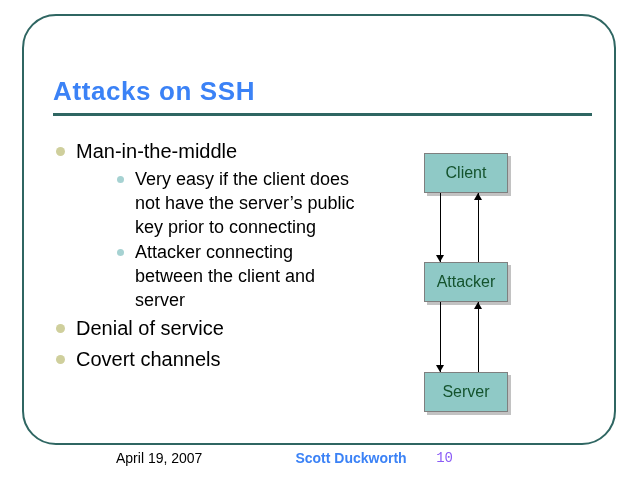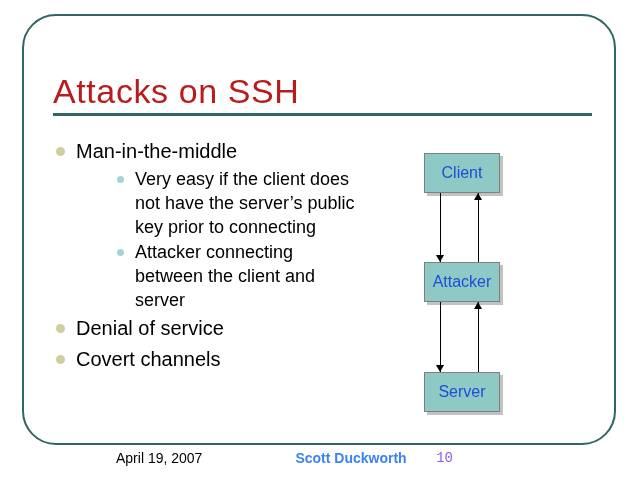--- a/index.html
+++ b/index.html
@@ -35,23 +35,23 @@
   }
 
   
   #title-block {
     position: absolute;
     left: 53px;
     top: 74px;
     width: 540px;
   }
   #page-title {
-    font-size: 34px;
-    font-weight: normal;
-    color: #b91c1c;
+    font-size: 26px;
+    font-weight: bold;
+    color: #3b82f6;
     letter-spacing: 0.6px;
     line-height: 34px;
     white-space: nowrap;
   }
   #title-rule {
     margin-top: 5px;
     width: 539px;
     height: 3px;
     background: #2f6662;
   }
@@ -102,31 +102,31 @@
   
   #diagram {
     position: absolute;
     left: 400px;
     top: 140px;
     width: 180px;
     height: 280px;
   }
   .node-box {
     position: absolute;
-    width: 76px;
+    width: 84px;
     height: 40px;
     background: #8fc9c6;
     border: 1px solid #7f7f7f;
     box-sizing: border-box;
     box-shadow: 3px 3px 0 rgba(120,120,120,0.45);
     display: flex;
     align-items: center;
     justify-content: center;
     font-size: 16px;
-    color: #1d4ed8;
+    color: #14532d;
   }
   #node-client  { left: 24px; top: 13px; }
   #node-attacker{ left: 24px; top: 122px; }
   #node-server  { left: 24px; top: 232px; }
 
   .arrow {
     position: absolute;
     width: 1px;
     background: #000000;
   }

